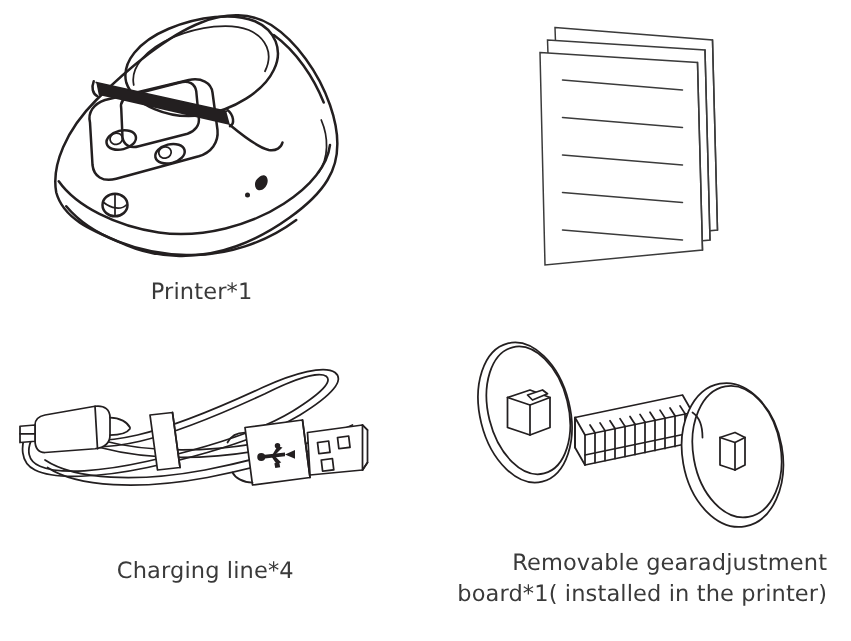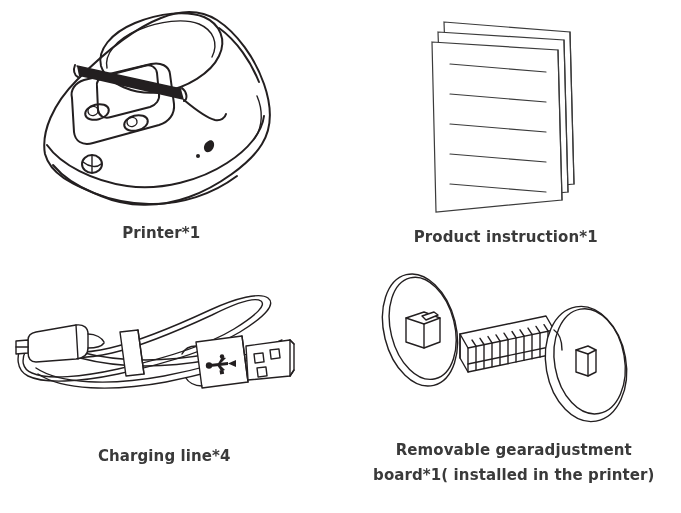--- a/index.html
+++ b/index.html
@@ -27,26 +27,26 @@
     position: relative;
     display: flex;
     flex-direction: column;
     align-items: center;
     justify-content: flex-start;
   }
   .art {
     display: block;
   }
   .caption {
-    text-align: center;
-    font-size: 15px;
+    text-align: right;
+    font-size: 18px;
     line-height: 25px;
     color: #3a3a3a;
     letter-spacing: 0.1px;
-    font-weight: 700;
+    font-weight: 400;
     white-space: pre-line;
   }
   
   .cell-printer .art { margin-top: 4px; margin-left: -18px; }
   .cell-printer .caption { margin-top: 2px; margin-left: -18px; }
 
   .cell-booklet .art { margin-top: 6px; margin-left: -10px; }
   .cell-booklet .caption { margin-top: 4px; margin-left: -10px; }
 
   .cell-cable .art { margin-top: 2px; margin-left: -12px; }
@@ -157,21 +157,20 @@
       <path class="ln-h fillw" d="M26 36 L152 44 L156 194 L30 206 Z"></path>
 
       <path class="ln-h" d="M152 44 L156 194"></path>
 
       <path class="ln-h" d="M44 58 L140 66"></path>
       <path class="ln-h" d="M44 88 L140 96"></path>
       <path class="ln-h" d="M44 118 L140 126"></path>
       <path class="ln-h" d="M44 148 L140 156"></path>
       <path class="ln-h" d="M44 178 L140 186"></path>
     </svg>
-    <div class="caption">Product instruction*1</div>
   </div>
 
   <div class="cell cell-cable">
     <svg class="art" width="300" height="160" viewBox="0 0 300 160" aria-hidden="true">
 
       <path class="ln-t" d="M8 74
              C2 86 2 100 14 106
              C30 114 66 112 104 104
              C150 94 196 80 226 62
              C252 46 262 34 254 28

